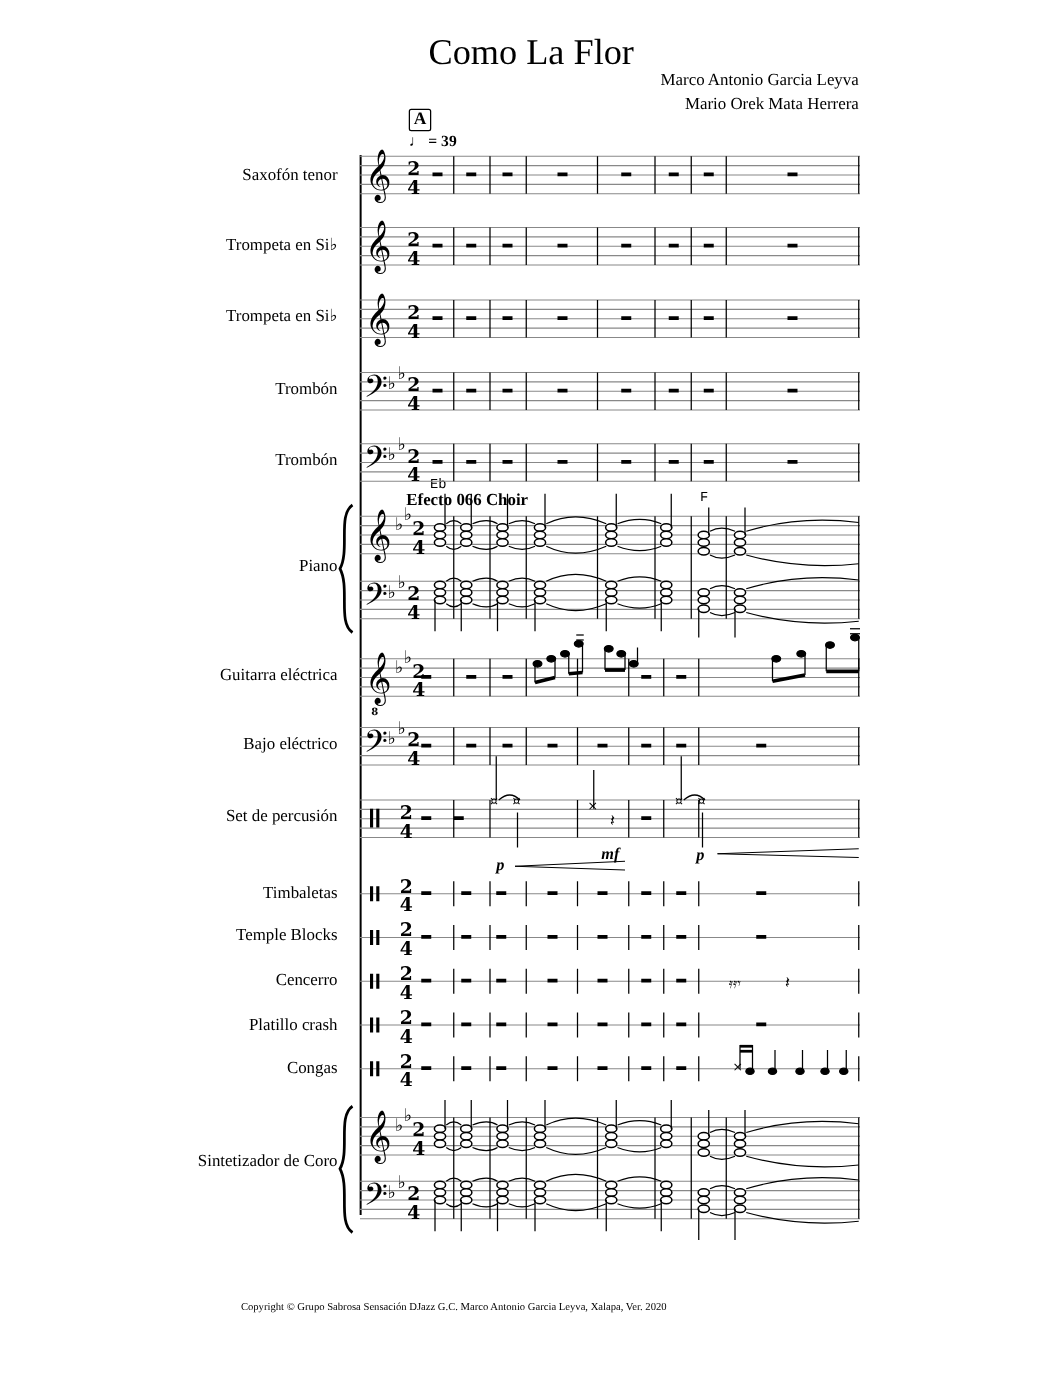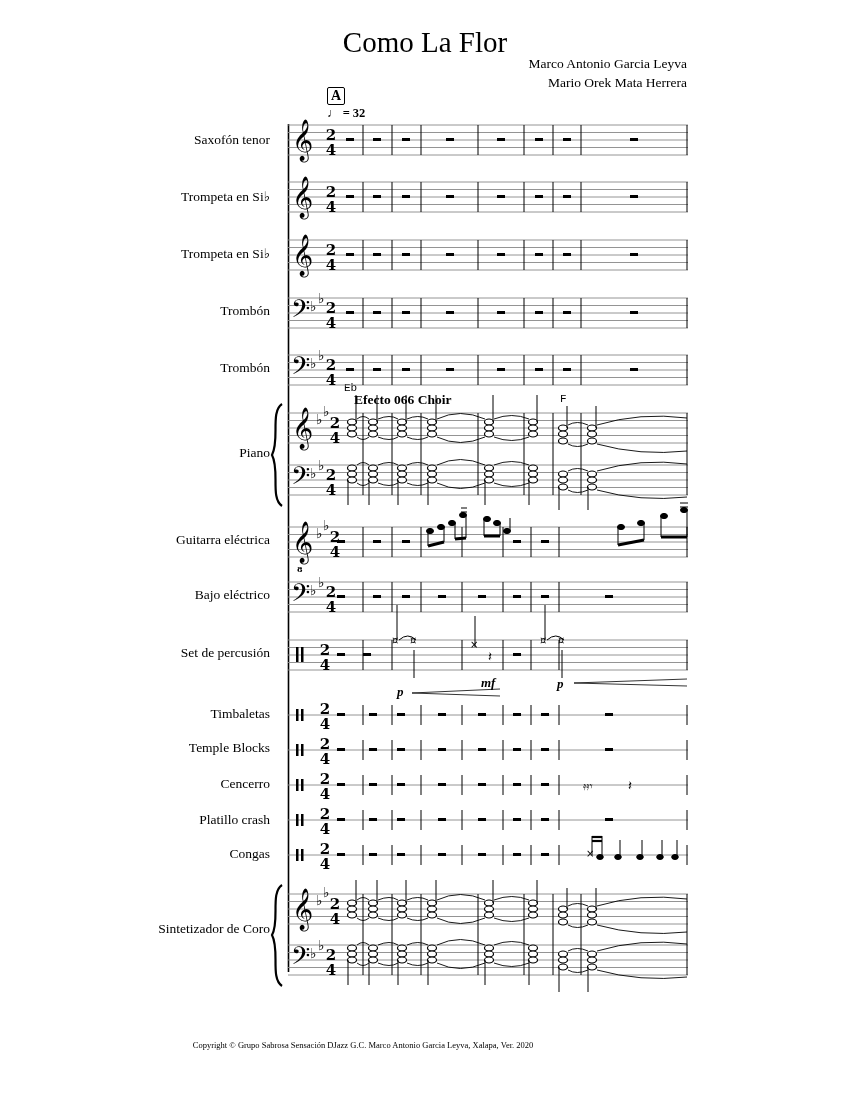--- a/index.html
+++ b/index.html
@@ -6,33 +6,33 @@
   body { width: 850px; height: 1100px; position: relative; overflow: hidden;
          font-family: "Liberation Serif", "DejaVu Serif", serif; color: #000; }
   .abs { position: absolute; white-space: nowrap; }
   .title { left: 0; width: 850px; top: 26px; text-align: center; font-size: 29px; }
   .composer { right: 163px; text-align: right; font-size: 13.5px; font-family: Liberation Serif, serif; }
   .rehearsal { left: 327px; top: 87px; font-size: 14px; font-weight: bold;
                border: 1.3px solid #000; border-radius: 2px; padding: 0 3px; line-height: 16px; }
   .tempo { left: 327px; top: 106px; font-size: 12.5px; font-weight: bold; }
   .instr { right: 580px; text-align: right; font-size: 13.5px; }
   .chordsym { font-size: 11px; font-family: Liberation Mono, monospace; }
-  .expr { font-size: 13.5px; font-weight: bold; margin-left: 29px; }
+  .expr { font-size: 13.5px; font-weight: bold; }
   .dyn { font-size: 13px; font-weight: bold; font-style: italic; }
   .copyright { left: 0; width: 726px; top: 1040px; text-align: center; font-size: 8.5px; }
   svg.score { position: absolute; left: 0; top: 0; }
 </style>
 </head>
 <body>
 
 <div class="abs title">Como La Flor</div>
 <div class="abs composer" style="top:56px">Marco Antonio Garcia Leyva</div>
 <div class="abs composer" style="top:75px">Mario Orek Mata Herrera</div>
 <div class="abs rehearsal">A</div>
-<div class="abs tempo">♩ = 32</div>
+<div class="abs tempo">♩ = 39</div>
 
 <div class="abs instr" style="top:132px">Saxofón tenor</div>
 <div class="abs instr" style="top:188px">Trompeta en Si♭</div>
 <div class="abs instr" style="top:245px">Trompeta en Si♭</div>
 <div class="abs instr" style="top:303px">Trombón</div>
 <div class="abs instr" style="top:360px">Trombón</div>
 <div class="abs instr" style="top:445px">Piano</div>
 <div class="abs instr" style="top:532px">Guitarra eléctrica</div>
 <div class="abs instr" style="top:587px">Bajo eléctrico</div>
 <div class="abs instr" style="top:645px">Set de percusión</div>

